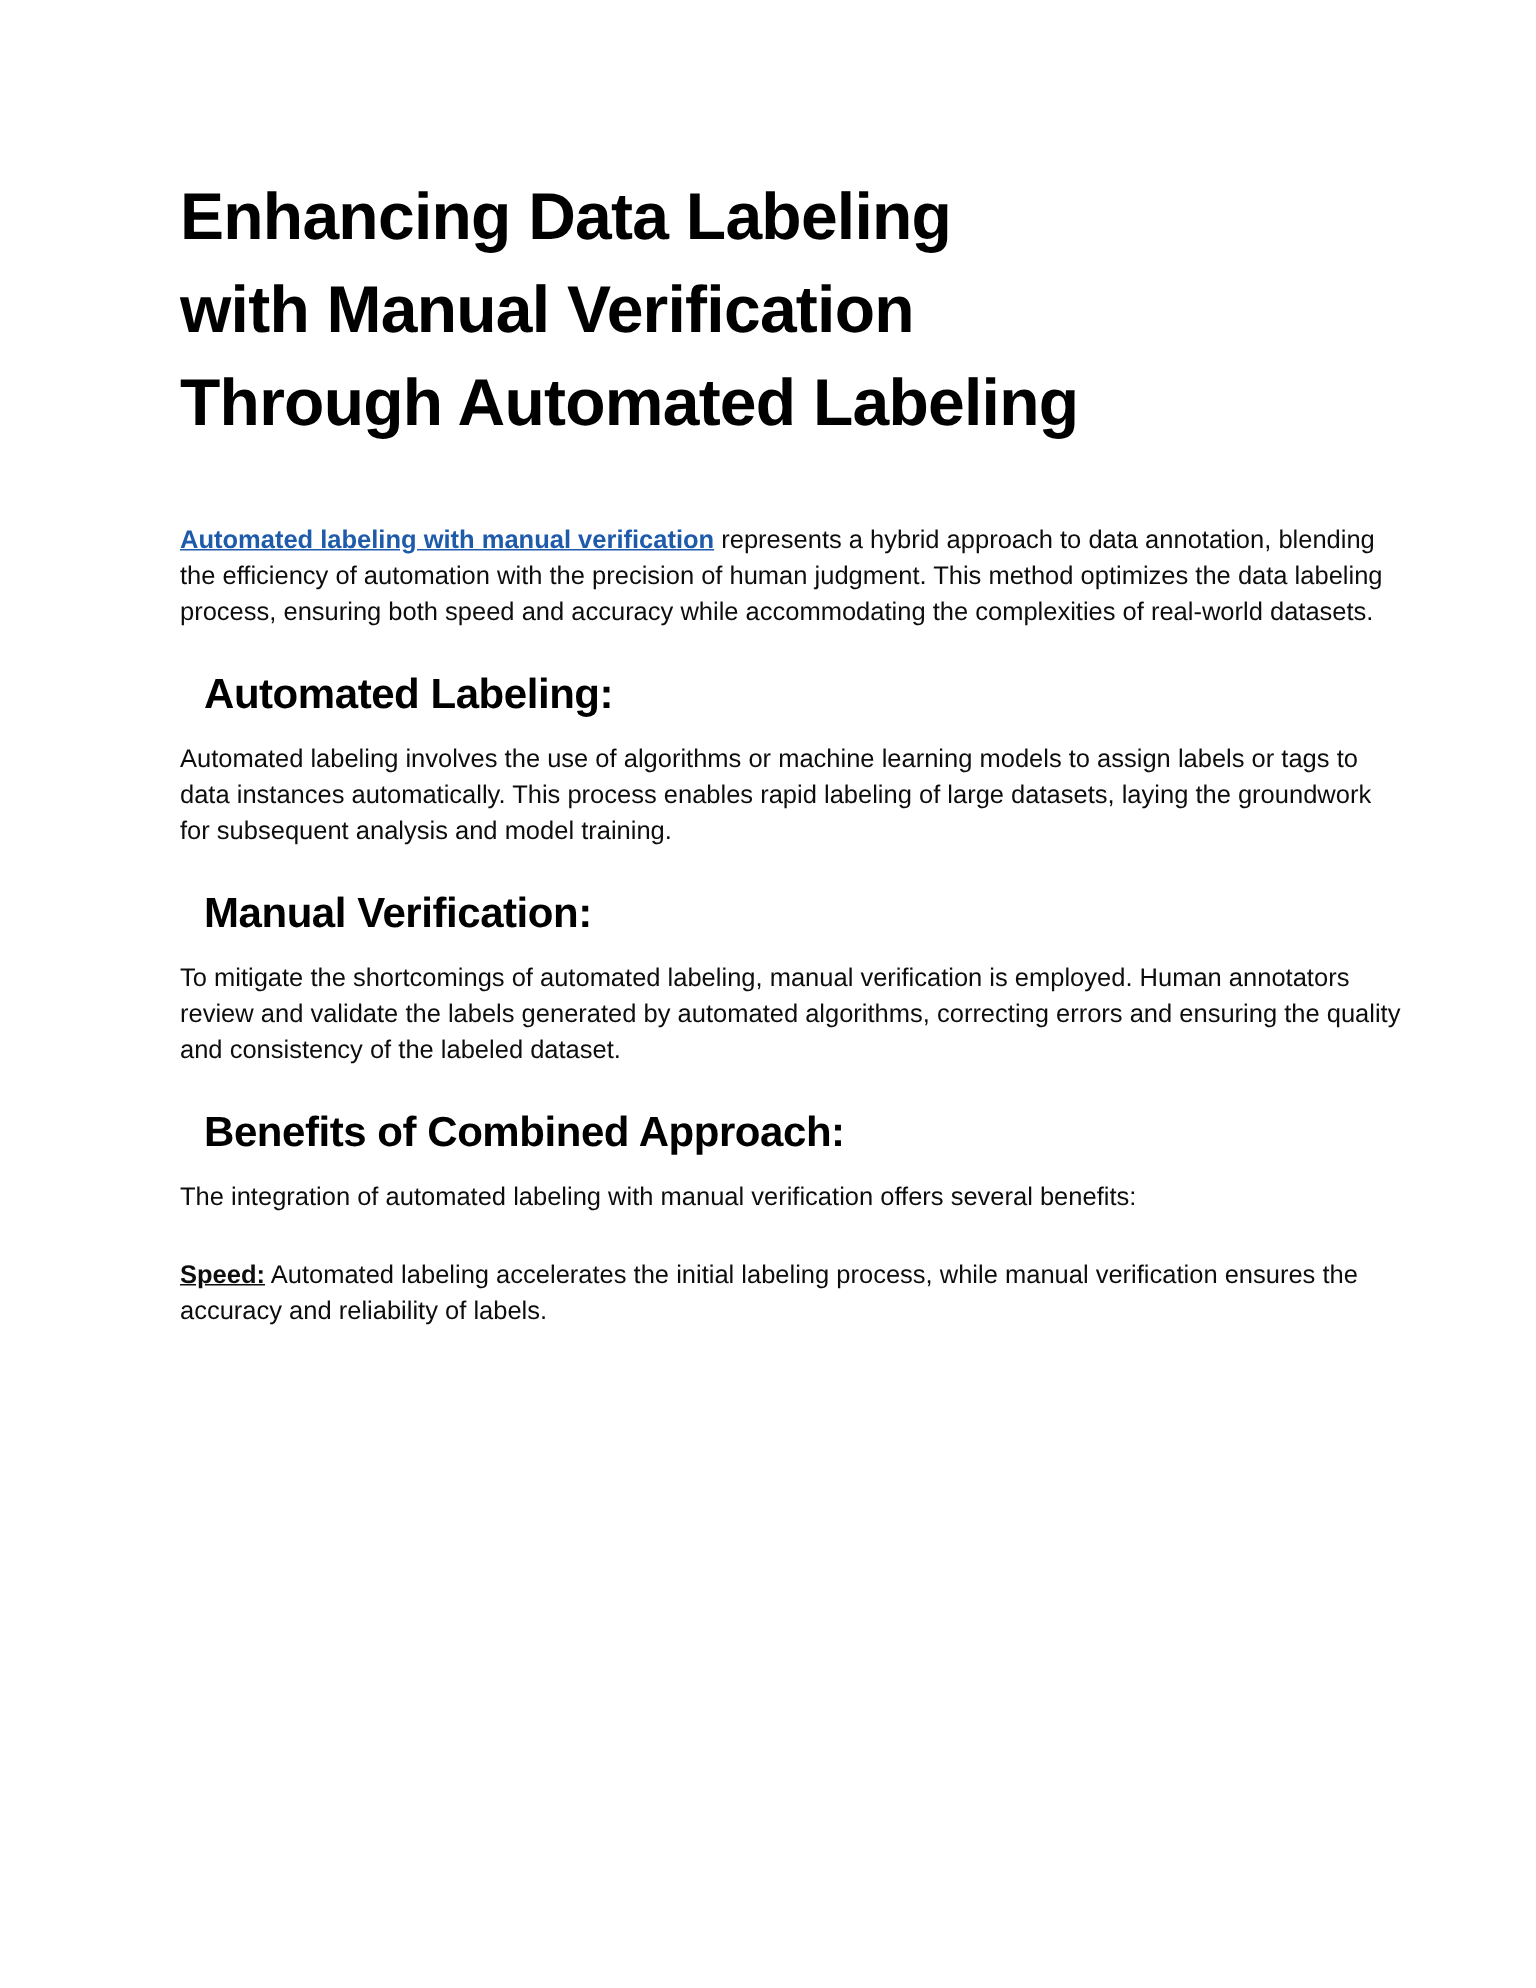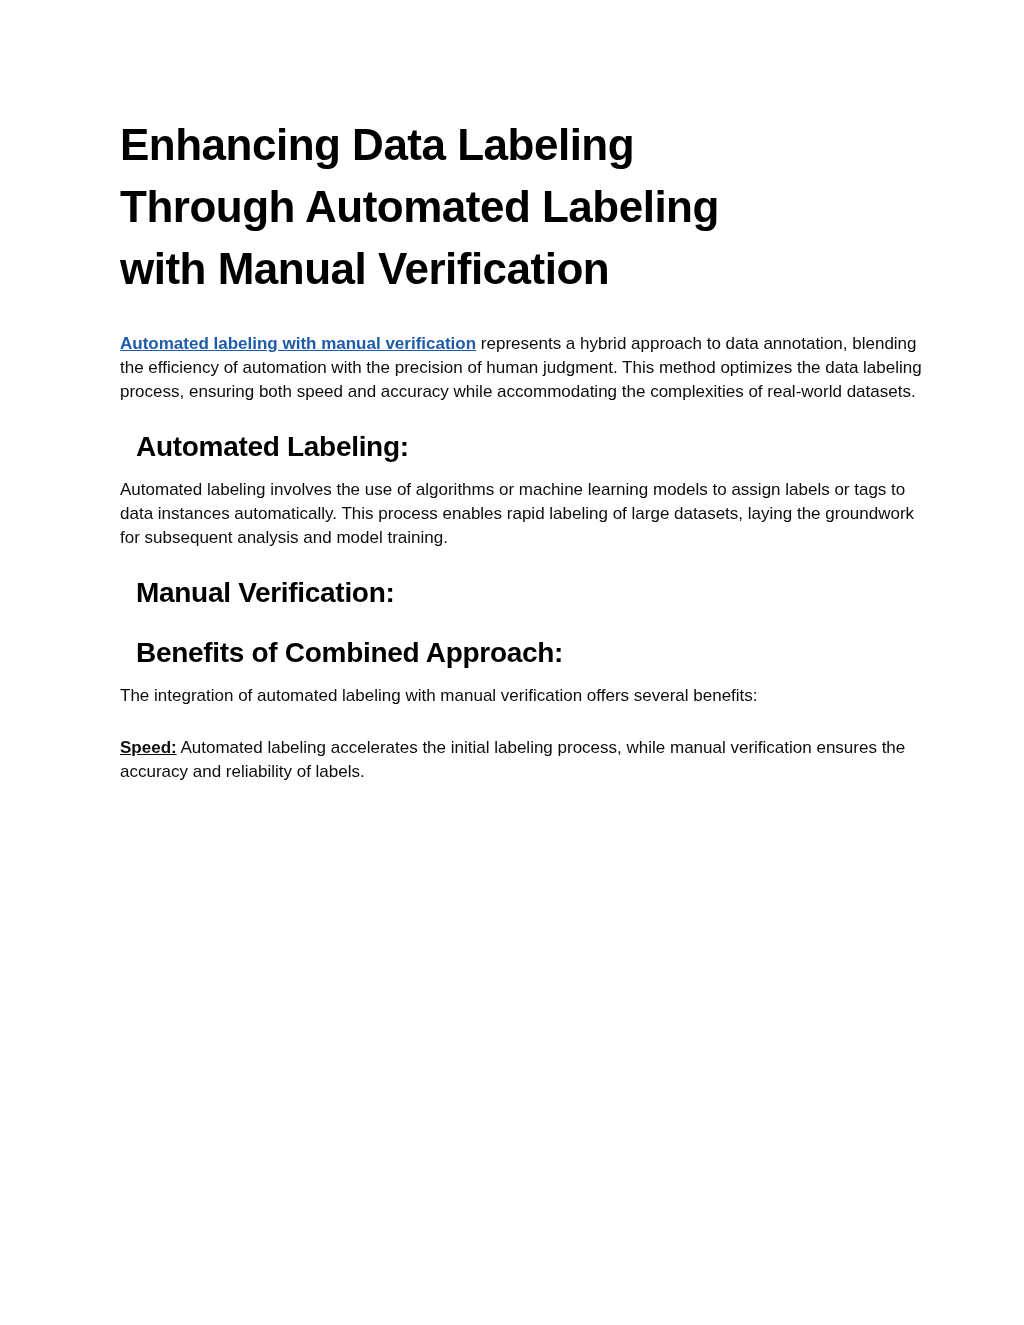--- a/index.html
+++ b/index.html
@@ -28,21 +28,21 @@
     font-weight: 700;
     color: #000000;
     letter-spacing: -0.5px;
   }
   h1.doc-title .line { display: block; }
   p {
     margin: 0;
     font-size: 17px;
     line-height: 24px;
   }
-  p.intro { margin-top: 32px; }
+  p.intro { margin-top: 48px; }
   h2.section-heading {
     margin: 26px 0 0 16px;
     font-size: 28px;
     line-height: 34px;
     font-weight: 700;
     color: #000000;
     letter-spacing: -0.3px;
   }
   p.section-body { margin-top: 14px; }
   p.benefit { margin-top: 28px; }
@@ -55,31 +55,32 @@
   }
   b.lead { font-weight: 700; text-decoration: underline; }
 </style>
 </head>
 <body>
 
 <div class="page">
 
   <h1 class="doc-title">
     <span class="line">Enhancing Data Labeling</span>
+    <span class="line">with Manual Verification</span>
     <span class="line">Through Automated Labeling</span>
-    <span class="line">with Manual Verification</span>
   </h1>
 
   <p class="intro"><a class="doc-link">Automated labeling with manual verification</a><span> represents a hybrid approach to data annotation, blending the efficiency of automation with the precision of human judgment. This method optimizes the data labeling process, ensuring both speed and accuracy while accommodating the complexities of real-world datasets.</span></p>
 
   <h2 class="section-heading">Automated Labeling:</h2>
   <p class="section-body">Automated labeling involves the use of algorithms or machine learning models to assign labels or tags to data instances automatically. This process enables rapid labeling of large datasets, laying the groundwork for subsequent analysis and model training.</p>
 
 
   <h2 class="section-heading">Manual Verification:</h2>
+  <p class="section-body">To mitigate the shortcomings of automated labeling, manual verification is employed. Human annotators review and validate the labels generated by automated algorithms, correcting errors and ensuring the quality and consistency of the labeled dataset.</p>
 
   <h2 class="section-heading">Benefits of Combined Approach:</h2>
   <p class="section-body">The integration of automated labeling with manual verification offers several benefits:</p>
 
   <p class="benefit"><b class="lead">Speed:</b><span> Automated labeling accelerates the initial labeling process, while manual verification ensures the accuracy and reliability of labels.</span></p>
 
 
 
 </div>
 

